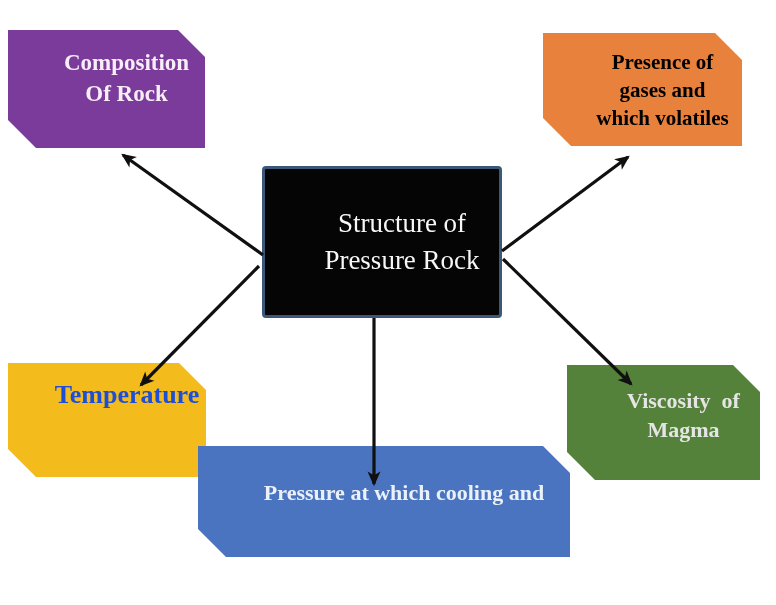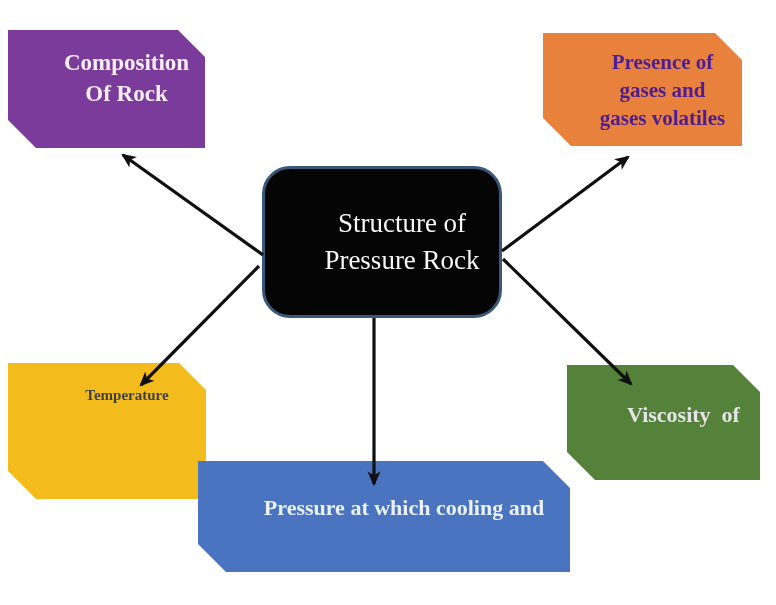--- a/index.html
+++ b/index.html
@@ -26,44 +26,44 @@
   }
   .node .line{display:block;white-space:pre-wrap;}
 
   #node-composition{
     left:8px;top:30px;width:197px;height:118px;
     background:#7a3b9b;color:#f7eef7;
     font-size:23px;line-height:31px;padding-bottom:22px;
   }
   #node-gases{
     left:543px;top:33px;width:199px;height:113px;
-    background:#e8813c;color:#4c1d95;
+    background:#e8813c;color:#000000;
     font-size:21px;line-height:28px;
   }
   #node-temperature{
-    left:8px;top:363px;width:198px;height:136px;
-    background:#f3bb1c;color:#404040;
-    font-size:15px;line-height:30px;
+    left:8px;top:363px;width:198px;height:114px;
+    background:#f3bb1c;color:#1d4ed8;
+    font-size:26px;line-height:30px;
     justify-content:flex-start;padding-top:17px;
   }
   #node-pressure{
-    left:198px;top:461px;width:372px;height:111px;
+    left:198px;top:446px;width:372px;height:111px;
     background:#4a74c0;color:#eaf1fa;
     font-size:22px;line-height:29px;padding-bottom:18px;
   }
   #node-viscosity{
     left:567px;top:365px;width:193px;height:115px;
     background:#55823a;color:#e5e5e5;
     font-size:22px;line-height:29px;padding-bottom:16px;
   }
   #node-center{
     left:262px;top:166px;width:240px;height:152px;
     background:#050505;
     border:3px solid #3b5878;
-    border-radius:28px;
+    border-radius:4px;
     color:#f7f7f7;
     font-weight:normal;
     font-size:27px;line-height:37px;
   }
   .arrows{
     position:absolute;left:0;top:0;width:776px;height:605px;
     z-index:5;pointer-events:none;
   }
 </style>
 </head>
@@ -85,33 +85,34 @@
   </svg>
 
   <div class="node snip" id="node-composition">
     <span class="line">Composition</span>
     <span class="line">Of Rock</span>
   </div>
 
   <div class="node snip" id="node-gases">
     <span class="line">Presence of</span>
     <span class="line">gases and</span>
-    <span class="line">gases volatiles</span>
+    <span class="line">which volatiles</span>
   </div>
 
   <div class="node" id="node-center">
     <span class="line">Structure of</span>
     <span class="line">Pressure Rock</span>
   </div>
 
   <div class="node snip" id="node-temperature">
     <span class="line">Temperature</span>
   </div>
 
   <div class="node snip" id="node-pressure">
     <span class="line">Pressure at which cooling and</span>
   </div>
 
   <div class="node snip" id="node-viscosity">
     <span class="line">Viscosity  of</span>
+    <span class="line">Magma</span>
   </div>
 
 </div>
 
 </body></html>

